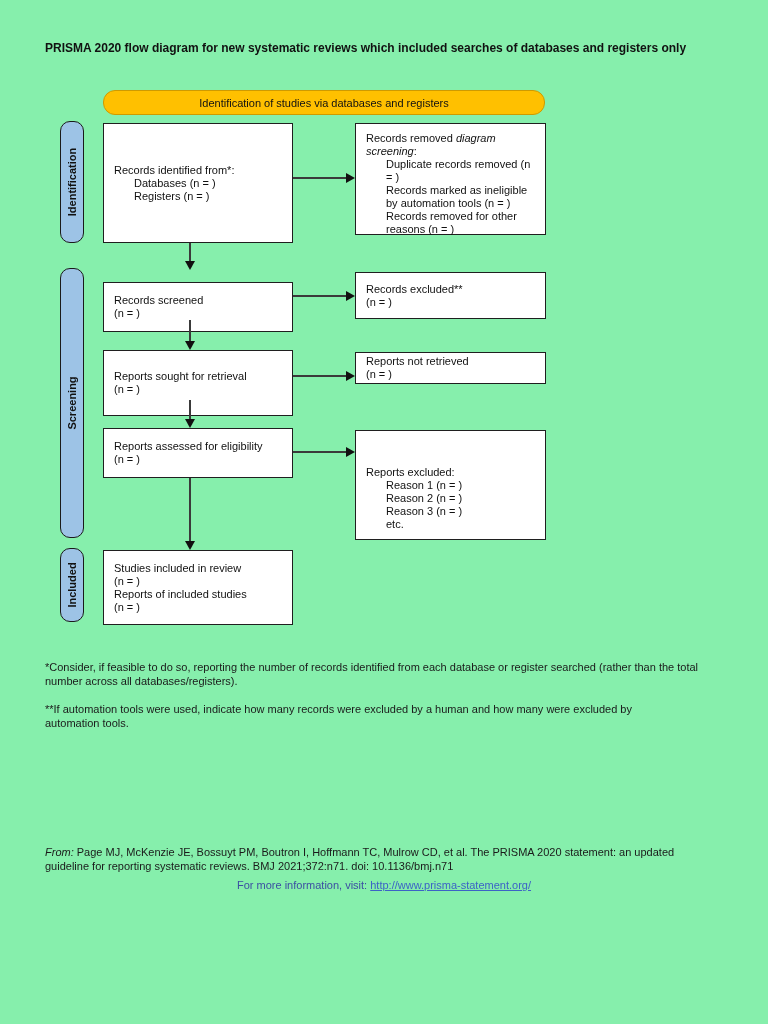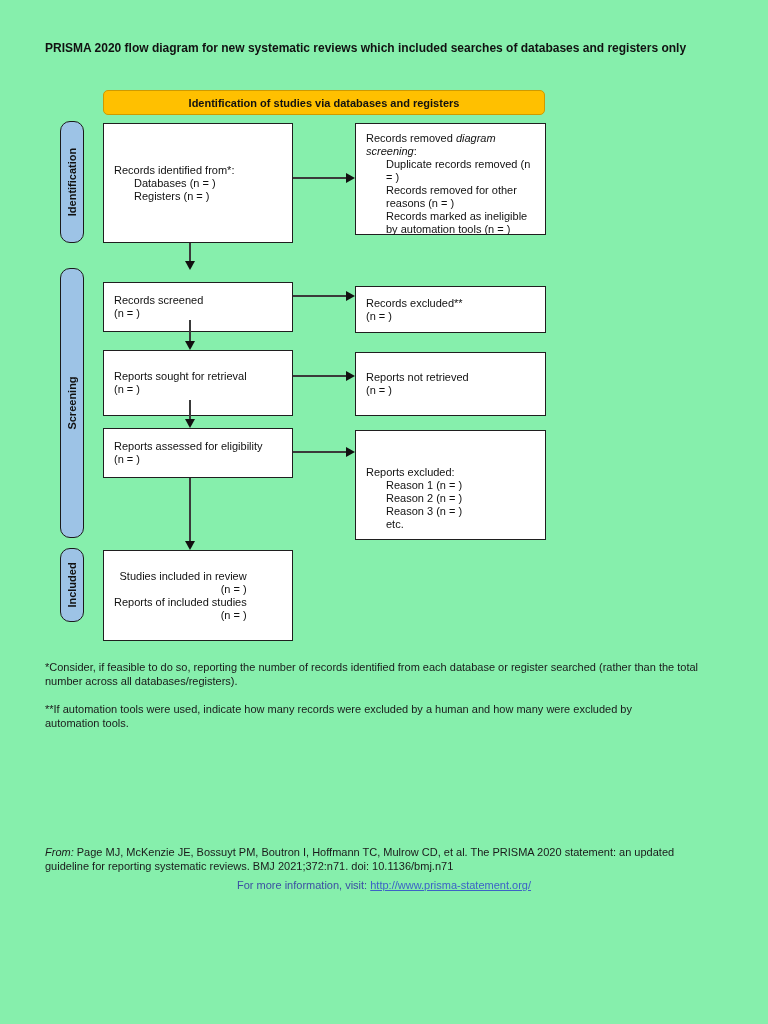--- a/index.html
+++ b/index.html
@@ -15,23 +15,23 @@
   .title {
     position: absolute;
     left: 45px; top: 41px; width: 690px;
     font-size: 12px; font-weight: bold; color: #111;
   }
   .banner {
     position: absolute;
     left: 103px; top: 90px; width: 442px; height: 25px;
     background: #FFC000;
     border: 1px solid #CE9A00;
-    border-radius: 5px;
+    border-radius: 12px;
     display: flex; align-items: center; justify-content: center;
-    font-size: 11px; font-weight: bold; color: #111;
+    font-size: 11px; font-weight: normal; color: #111;
   }
   .side {
     position: absolute;
     left: 60px; width: 24px;
     background: #9DC3E6;
     border: 1.5px solid #1a1a1a;
     border-radius: 10px;
     display: flex; align-items: center; justify-content: center;
   }
   .side .vtext {
@@ -123,46 +123,46 @@
     </div>
   </div>
 
   <div class="box col-left" style="top:428px;height:50px;">
     <div>
       <div>Reports assessed for eligibility</div>
       <div>(n = )</div>
     </div>
   </div>
 
-  <div class="box col-left" style="top:550px;height:91px;text-align:right;">
+  <div class="box col-left" style="top:550px;height:75px;">
     <div>
       <div>Studies included in review</div>
       <div>(n = )</div>
       <div>Reports of included studies</div>
       <div>(n = )</div>
     </div>
   </div>
 
   <div class="box col-right top" style="top:123px;height:112px;">
     <div>
       <div><span>Records removed </span><i>diagram</i><br><i>screening</i><span>:</span></div>
       <div class="indent">Duplicate records removed (n = )</div>
+      <div class="indent">Records marked as ineligible by automation tools (n = )</div>
       <div class="indent">Records removed for other reasons (n = )</div>
-      <div class="indent">Records marked as ineligible by automation tools (n = )</div>
-    </div>
-  </div>
-
-  <div class="box col-right" style="top:286px;height:47px;">
+    </div>
+  </div>
+
+  <div class="box col-right" style="top:272px;height:47px;">
     <div>
       <div>Records excluded**</div>
       <div>(n = )</div>
     </div>
   </div>
 
-  <div class="box col-right" style="top:352px;height:64px;">
+  <div class="box col-right" style="top:352px;height:32px;">
     <div>
       <div>Reports not retrieved</div>
       <div>(n = )</div>
     </div>
   </div>
 
   <div class="box col-right" style="top:430px;height:110px;align-items:flex-end;">
     <div>
       <div>Reports excluded:</div>
       <div class="indent">Reason 1 (n = )</div>

